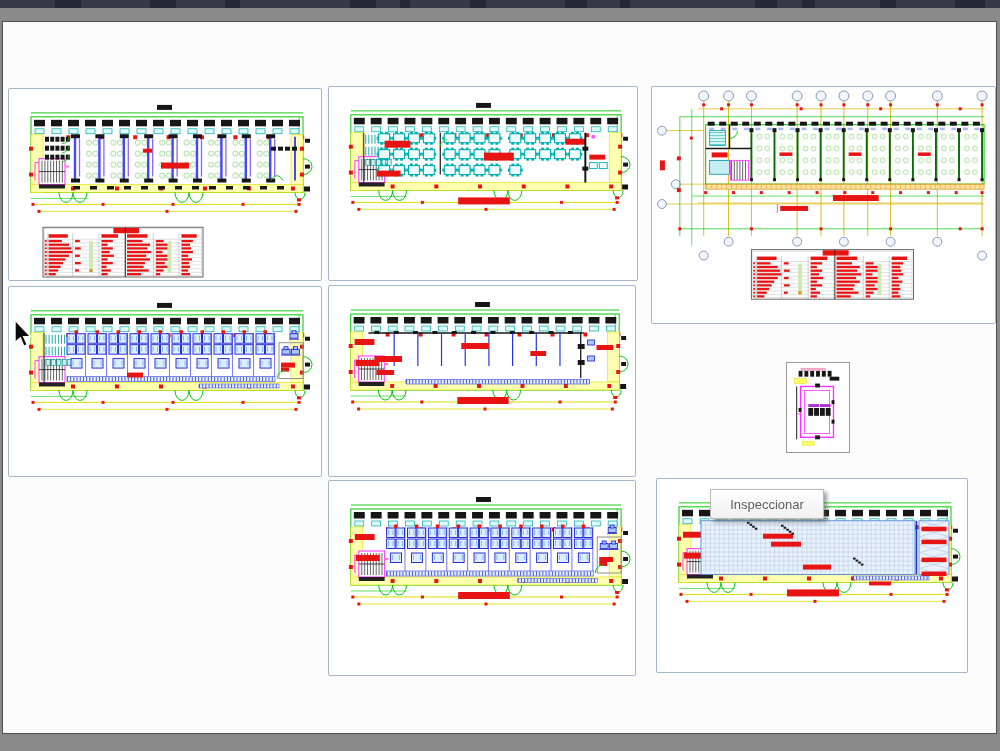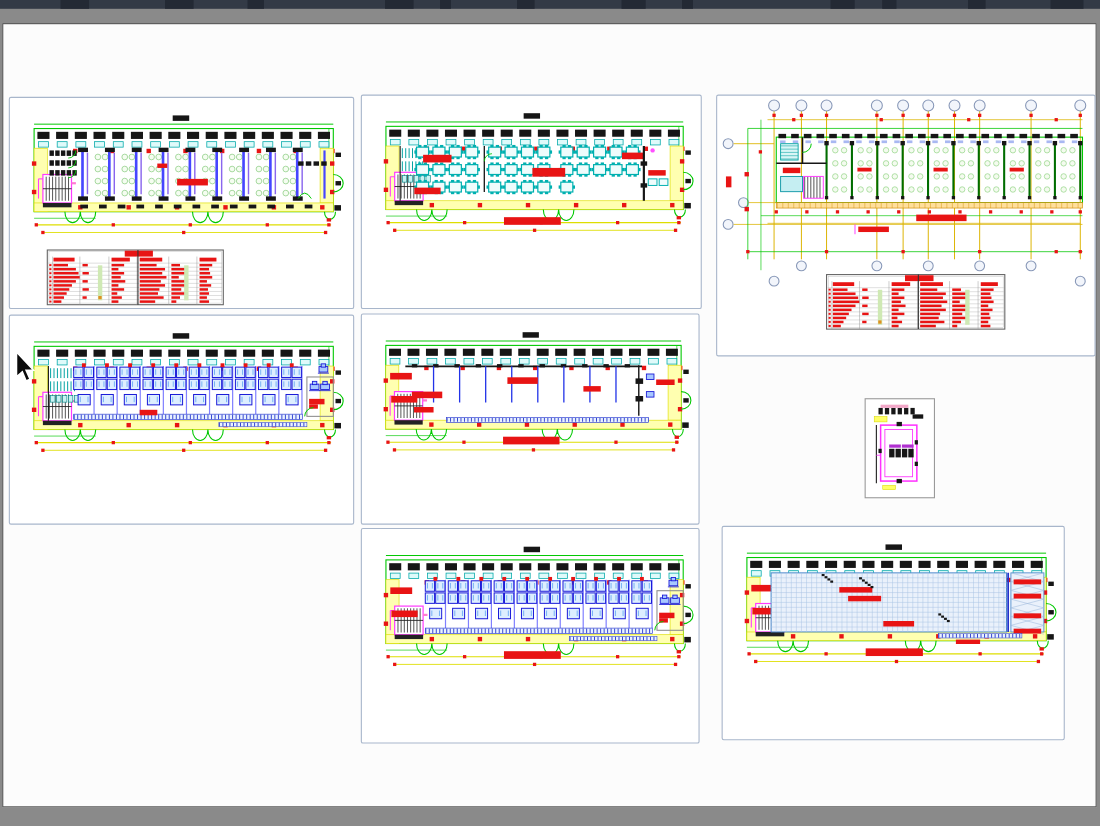--- a/index.html
+++ b/index.html
@@ -2117,18 +2117,21 @@
             <rect x="198.6" y="81" width="2.6" height="2" fill="#161616"></rect>
             <rect x="201.2" y="83" width="2.6" height="2" fill="#161616"></rect>
             <rect x="203.8" y="85" width="2.6" height="2" fill="#161616"></rect>
             <rect x="196" y="97.5" width="76" height="4" fill="#e9f2ff" stroke="#2d3cd0" stroke-width="0.5"></rect>
             <line x1="196" y1="99.5" x2="272" y2="99.5" stroke="#3545d0" stroke-width="3.4" stroke-dasharray="0.9,2.3"></line>
             <rect x="212" y="103" width="22" height="4" fill="#e81414"></rect>
           </g>
         </svg>
       </div>
 
+    <div class="tooltip">
+      <span>Inspeccionar</span>
+    </div>
 
     <svg class="cursor" width="18" height="29" viewBox="0 0 18 29">
       <polygon points="1,1 1,23.5 6.3,19 9.8,27.3 13.3,25.7 9.7,17.6 16.5,17.6" fill="#0a0a0a" stroke="#ffffff" stroke-width="1.4"></polygon>
     </svg>
   </div>
 </div>
 
 </body></html>

